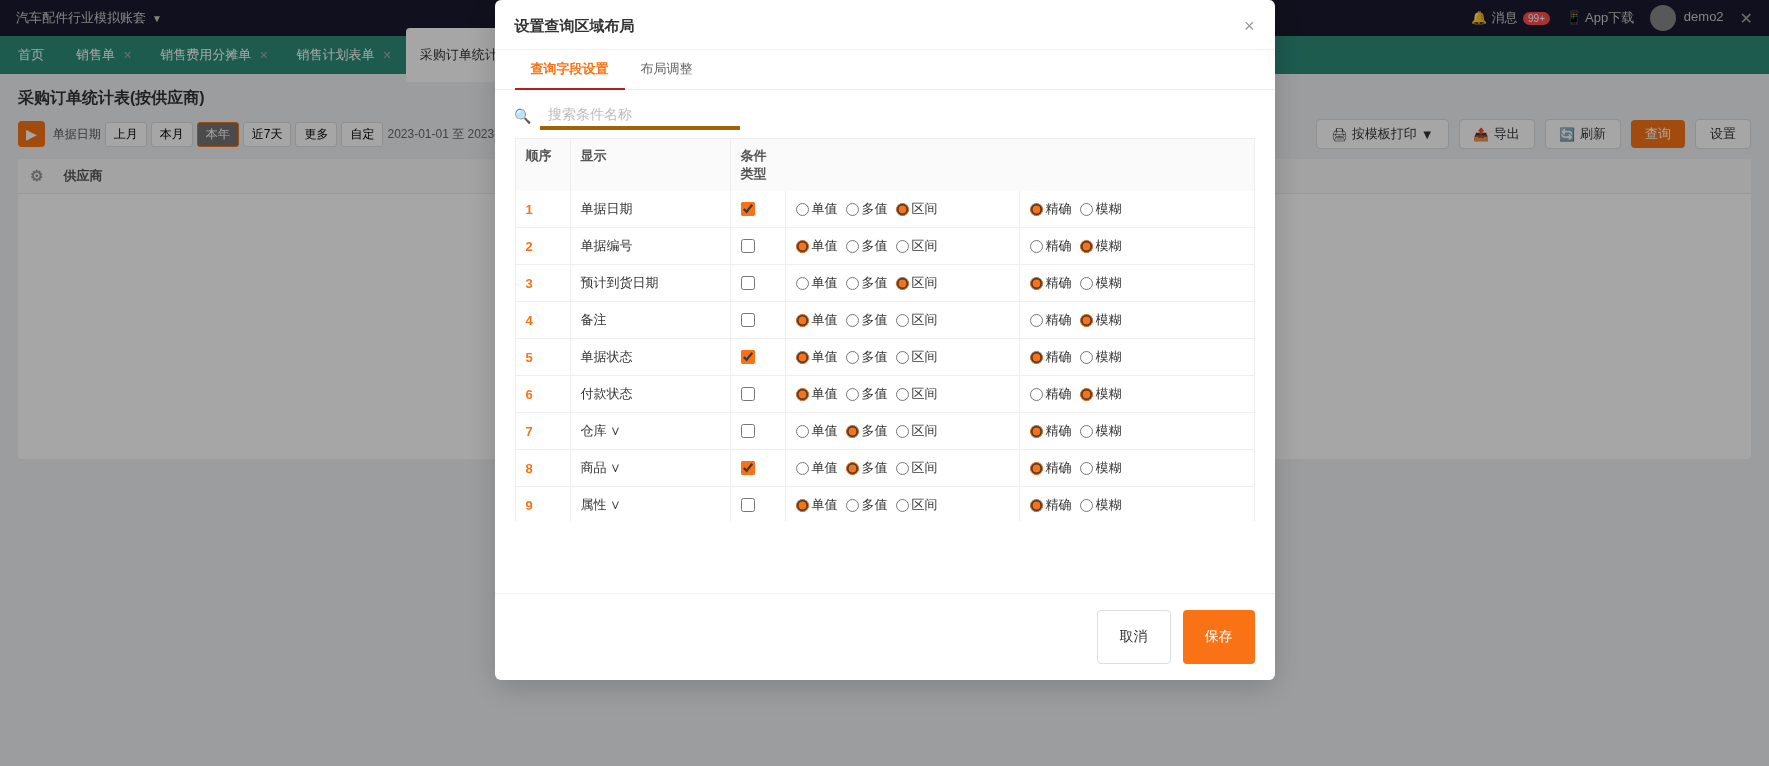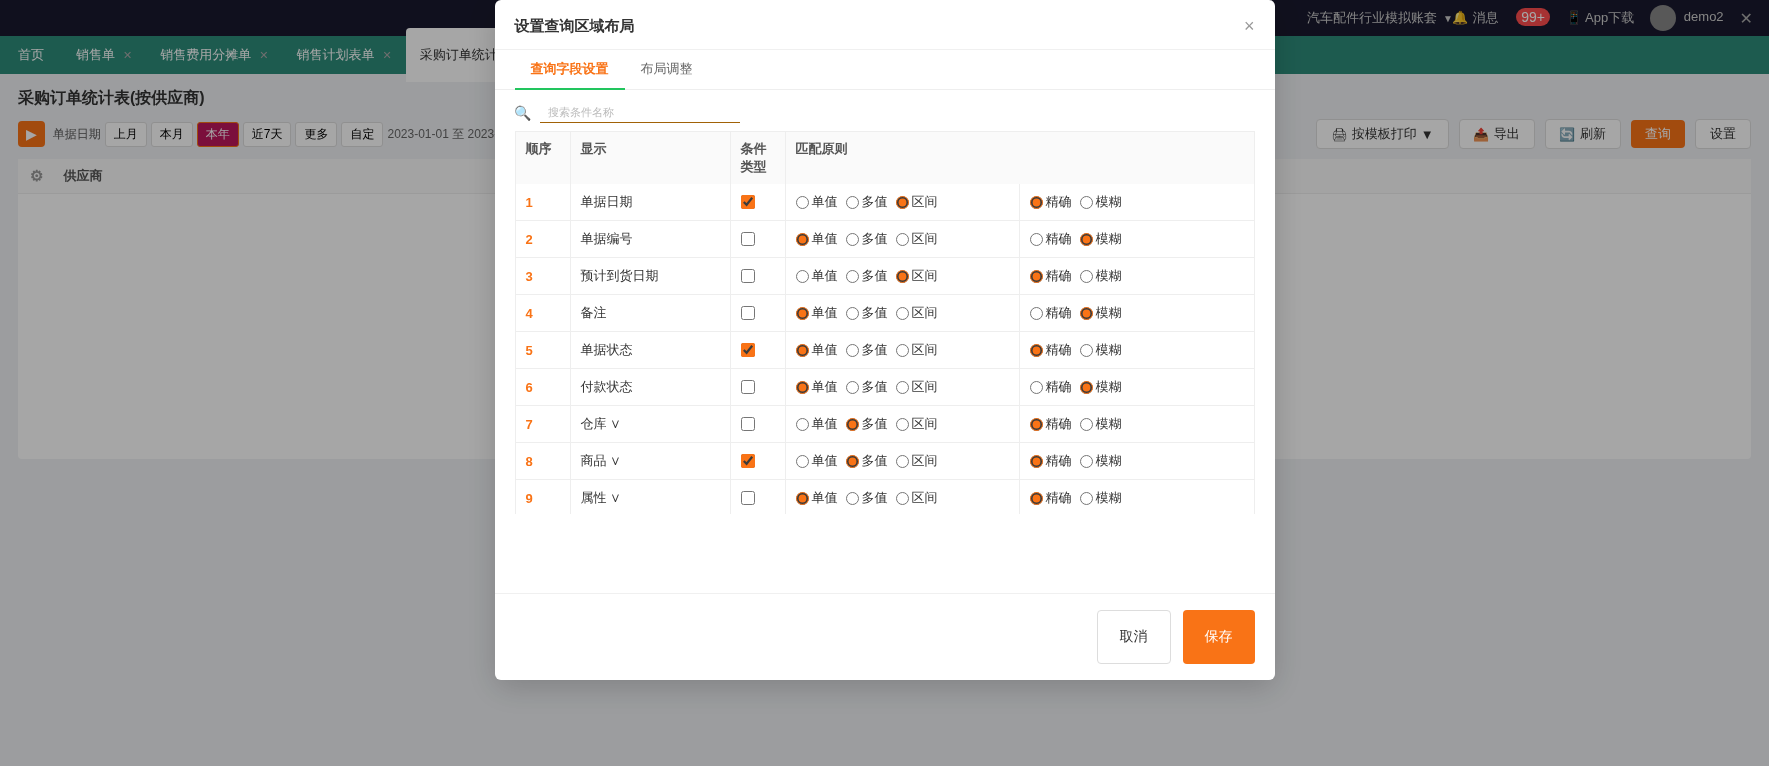--- a/index.html
+++ b/index.html
@@ -4,27 +4,27 @@
   <style>
     * { box-sizing: border-box; margin: 0; padding: 0; }
     body { font-family: 'Microsoft YaHei', sans-serif; font-size: 13px; background: #f0f2f5; }
 
     
     .top-bar {
       background: #1a1a2e;
       height: 36px;
       display: flex;
       align-items: center;
-      justify-content: flex-end;
+      justify-content: space-between;
       padding: 0 16px;
       color: #fff;
     }
     .top-bar-left { font-size: 13px; color: #ccc; display: flex; align-items: center; gap: 6px; }
     .top-bar-right { display: flex; align-items: center; gap: 16px; font-size: 13px; color: #ccc; }
-    .notif-badge { background: #ff4d4f; color: #fff; border-radius: 10px; padding: 1px 5px; font-size: 14px; margin-left: 14px; }
+    .notif-badge { background: #ff4d4f; color: #fff; border-radius: 10px; padding: 1px 5px; font-size: 10px; margin-left: 2px; }
     .avatar { width: 26px; height: 26px; border-radius: 50%; background: #888; display: inline-block; vertical-align: middle; }
 
     
     .tab-bar {
       background: #2d8c7a;
       height: 38px;
       display: flex;
       align-items: center;
       padding: 0 0 0 0;
       gap: 0;
@@ -76,21 +76,21 @@
       color: #333;
       border: 1px solid #ddd;
       border-radius: 4px;
       padding: 5px 14px;
       font-size: 13px;
       cursor: pointer;
       display: flex; align-items: center; gap: 4px;
     }
     .date-filter { display: flex; align-items: center; gap: 4px; font-size: 13px; }
     .date-btn { padding: 3px 8px; border-radius: 3px; border: 1px solid #ddd; cursor: pointer; background: #fff; font-size: 12px; }
-    .date-btn.active { background: #be185d; color: #fff; border-color: #f97316; }
+    .date-btn.active { background: #737373; color: #fff; border-color: #f97316; }
     .date-range { font-size: 12px; color: #666; }
 
     
     .top-right-actions { display: flex; align-items: center; gap: 10px; margin-left: auto; }
 
     
     .table-area { background: #fff; border-radius: 4px; min-height: 300px; }
     .table-header-row {
       display: flex;
       background: #fafafa;
@@ -142,36 +142,36 @@
     .modal-tab {
       padding: 10px 16px;
       cursor: pointer;
       font-size: 13px;
       color: #666;
       border-bottom: 2px solid transparent;
       margin-bottom: -1px;
     }
     .modal-tab.active {
       color: #f97316;
-      border-bottom: 2px solid #22c55e;
+      border-bottom: 2px solid #b91c1c;
       font-weight: bold;
     }
 
     
     .modal-search {
       display: flex;
       align-items: center;
       padding: 12px 20px 8px 20px;
       gap: 8px;
     }
     .modal-search input {
       border: none;
-      border-bottom: 1px solid #a16207;
+      border-bottom: 4px solid #a16207;
       outline: none;
-      font-size: 11px;
+      font-size: 14px;
       padding: 4px 8px;
       width: 200px;
       color: #7f1d1d;
     }
     .modal-search input::placeholder { color: #bbb; }
 
     
     .modal-table { overflow-y: auto; max-height: 330px; padding: 0 20px; }
     .mt-header {
       display: grid;
@@ -353,21 +353,20 @@
     <div class="modal-search">
       <span style="color:#bbb; font-size:14px;">🔍</span>
       <input type="text" placeholder="搜索条件名称" style="">
     </div>
 
     <div style="padding: 0 20px;">
       <div class="mt-header">
         <div class="mt-header-cell">顺序</div>
         <div class="mt-header-cell">显示</div>
         <div class="mt-header-cell">条件类型</div>
-        <div class="mt-header-cell">匹配原则</div>
       </div>
     </div>
 
     <div class="modal-table" id="modal-table-body">
     <div class="mt-row">
           <div class="mt-cell num">1</div>
           <div class="mt-cell">单据日期</div>
           <div class="mt-cell">
             <input type="checkbox" checked="" style="">
           </div>

